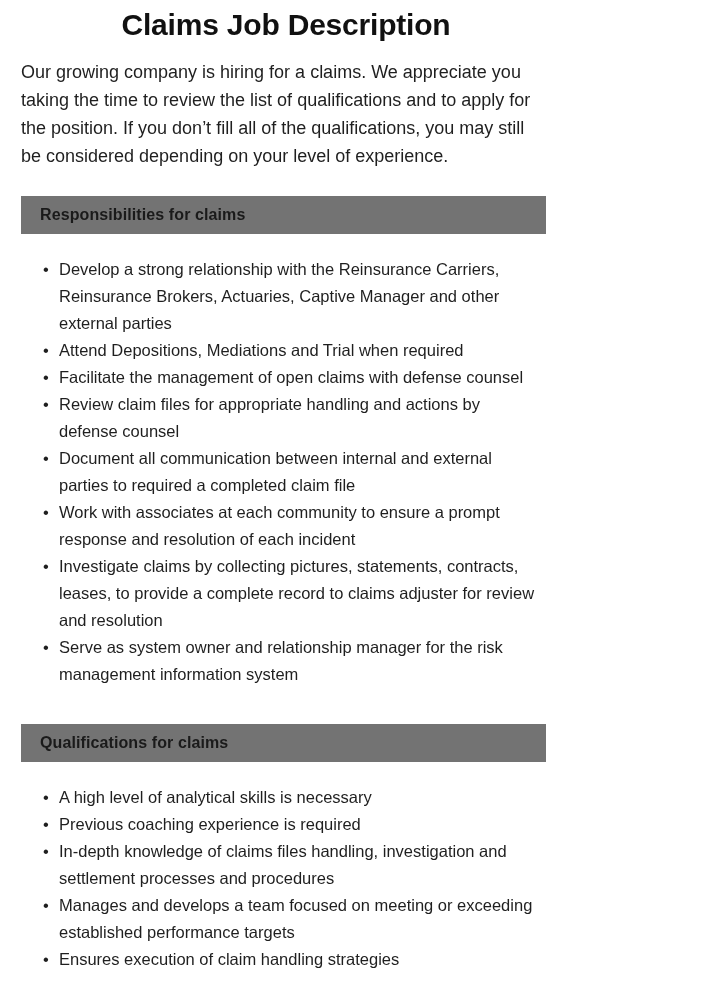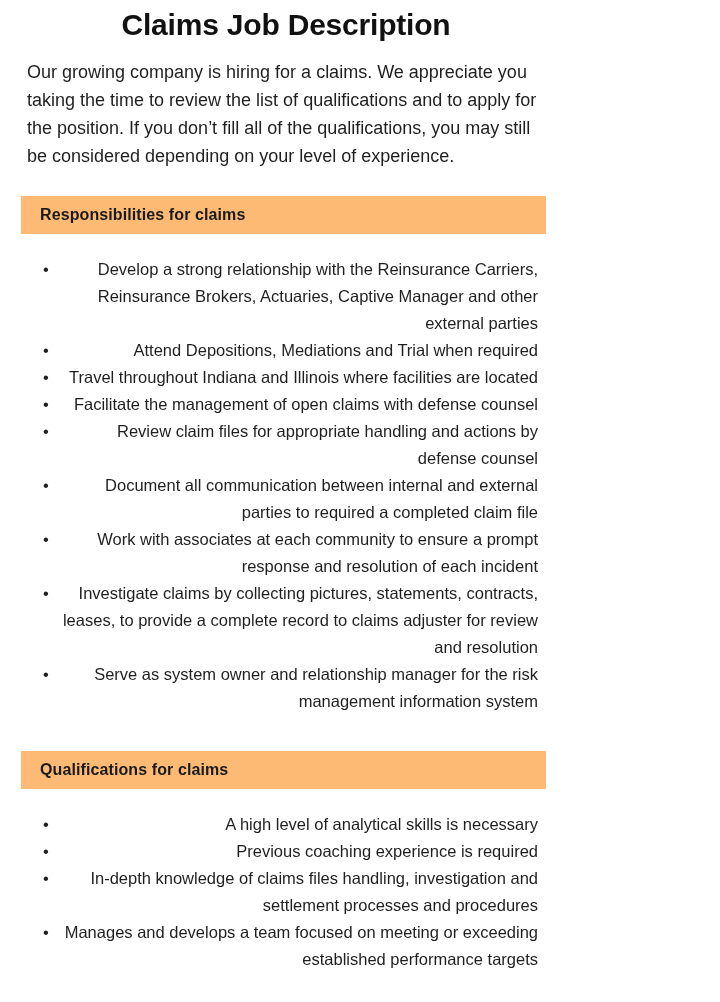--- a/index.html
+++ b/index.html
@@ -31,51 +31,50 @@
     line-height: 38px;
     font-weight: 700;
     text-align: center;
     letter-spacing: -0.2px;
     color: #111111;
   }
 
   
   .intro {
     margin: 14px 0 0 0;
-    padding: 0 34px 0 27px;
+    padding: 0 34px 0 21px;
     font-size: 18px;
     line-height: 28px;
     font-weight: 400;
     color: #1f1f1f;
   }
 
   
   .section-band {
-    background: #fdba74;
+    background: #737373;
     margin: 0 26px 0 21px;
     padding: 9px 0 10px 19px;
     box-sizing: border-box;
   }
   .section-band-title {
     font-size: 16px;
     line-height: 19px;
     font-weight: 600;
     color: #1a1a1a;
     letter-spacing: 0.1px;
   }
 
   .section-responsibilities { margin-top: 26px; }
   .section-qualifications   { margin-top: 36px; }
 
   
   ul.bullets {
     margin: 0;
     padding: 0;
     list-style: none;
-    text-align: right;
   }
   ul.bullets.first-list { margin-top: 22px; }
 
   ul.bullets li {
     position: relative;
     margin: 0;
     padding: 0 34px 0 59px;
     font-size: 16.5px;
     line-height: 27px;
     font-weight: 400;
@@ -100,33 +99,33 @@
 
   <p class="intro">Our growing company is hiring for a claims. We appreciate you taking the time to review the list of qualifications and to apply for the position. If you don’t fill all of the qualifications, you may still be considered depending on your level of experience.</p>
 
   <div class="section-band section-responsibilities">
     <span class="section-band-title">Responsibilities for claims</span>
   </div>
 
   <ul class="bullets first-list">
     <li>Develop a strong relationship with the Reinsurance Carriers, Reinsurance Brokers, Actuaries, Captive Manager and other external parties</li>
     <li>Attend Depositions, Mediations and Trial when required</li>
-    <li>Travel throughout Indiana and Illinois where facilities are located</li>
     <li>Facilitate the management of open claims with defense counsel</li>
     <li>Review claim files for appropriate handling and actions by defense counsel</li>
     <li>Document all communication between internal and external parties to required a completed claim file</li>
     <li>Work with associates at each community to ensure a prompt response and resolution of each incident</li>
     <li>Investigate claims by collecting pictures, statements, contracts, leases, to provide a complete record to claims adjuster for review and resolution</li>
     <li>Serve as system owner and relationship manager for the risk management information system</li>
   </ul>
 
   <div class="section-band section-qualifications">
     <span class="section-band-title">Qualifications for claims</span>
   </div>
 
   <ul class="bullets first-list">
     <li>A high level of analytical skills is necessary</li>
     <li>Previous coaching experience is required</li>
     <li>In-depth knowledge of claims files handling, investigation and settlement processes and procedures</li>
     <li>Manages and develops a team focused on meeting or exceeding established performance targets</li>
+    <li>Ensures execution of claim handling strategies</li>
   </ul>
 
 </div>
 
 </body></html>

